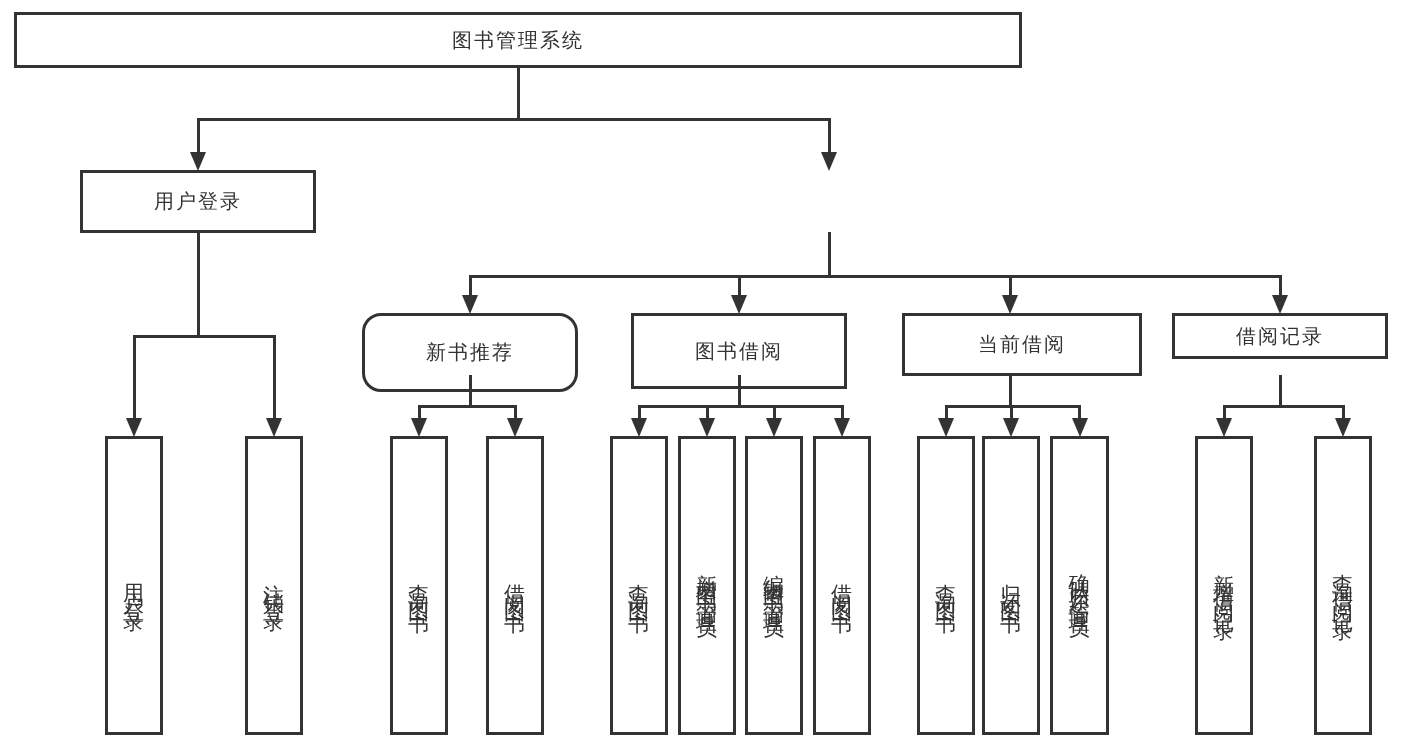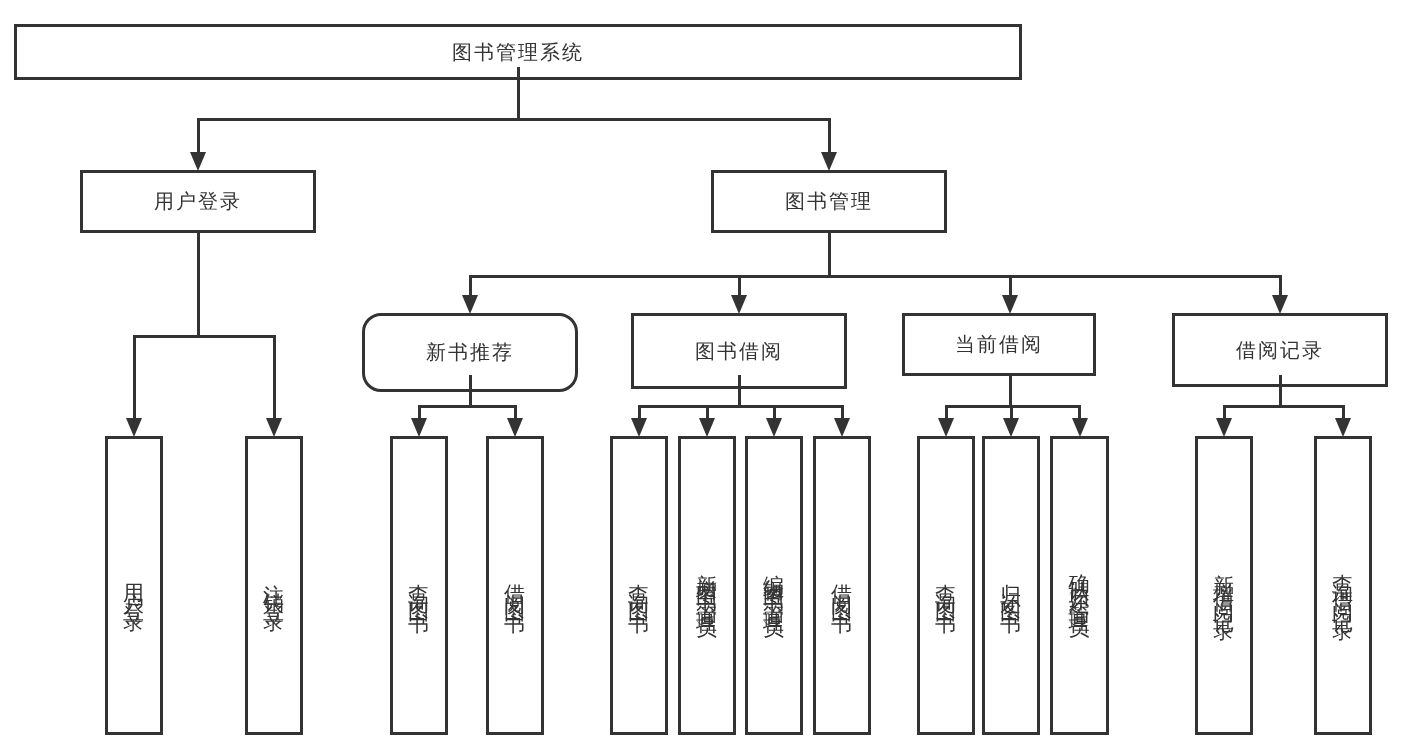--- a/index.html
+++ b/index.html
@@ -60,39 +60,36 @@
     color: #b9b9b9;
     letter-spacing: 1px;
     white-space: nowrap;
     z-index: 5;
   }
 </style>
 </head>
 <body>
 
 <div id="stage">
-<div class="node horizontal" style="left: 14px; top: 12px; width: 1008px; height: 56px; border-color: rgb(51, 51, 51); background: rgb(255, 255, 255); color: rgb(51, 51, 51); margin-top: 12px;">
+<div class="node horizontal" style="left: 14px; top: 12px; width: 1008px; height: 56px; border-color: rgb(51, 51, 51); background: rgb(255, 255, 255); color: rgb(51, 51, 51);">
       <span>图书管理系统</span>
     </div>
     <div class="node horizontal" style="left: 80px; top: 170px; width: 236px; height: 63px; border-color: rgb(51, 51, 51); background: rgb(255, 255, 255); color: rgb(51, 51, 51);">
       <span>用户登录</span>
-    </div>
-    <div class="node horizontal" style="left: 711px; top: 170px; width: 236px; height: 63px; border-color: rgb(51, 51, 51); background: rgb(255, 255, 255); color: rgb(51, 51, 51);">
-      <span>图书管理</span>
     </div>
     <div class="node horizontal" style="left: 362px; top: 313px; width: 216px; height: 79px; border-color: rgb(51, 51, 51); background: rgb(255, 255, 255); color: rgb(51, 51, 51); border-radius: 19px;">
       <span>新书推荐</span>
     </div>
     <div class="node horizontal" style="left: 631px; top: 313px; width: 216px; height: 76px; border-color: rgb(51, 51, 51); background: rgb(255, 255, 255); color: rgb(51, 51, 51);">
       <span>图书借阅</span>
     </div>
-    <div class="node horizontal" style="left: 902px; top: 313px; width: 194px; height: 63px; border-color: rgb(51, 51, 51); background: rgb(255, 255, 255); color: rgb(51, 51, 51);">
+    <div class="node horizontal" style="left: 902px; top: 313px; width: 240px; height: 63px; border-color: rgb(51, 51, 51); background: rgb(255, 255, 255); color: rgb(51, 51, 51);">
       <span>当前借阅</span>
     </div>
-    <div class="node horizontal" style="left: 1172px; top: 313px; width: 216px; height: 74px; border-color: rgb(51, 51, 51); background: rgb(255, 255, 255); color: rgb(51, 51, 51);">
+    <div class="node horizontal" style="left: 1172px; top: 313px; width: 216px; height: 46px; border-color: rgb(51, 51, 51); background: rgb(255, 255, 255); color: rgb(51, 51, 51);">
       <span>借阅记录</span>
     </div>
     <div class="node vertical" style="left: 105px; top: 436px; width: 58px; height: 299px; border-color: rgb(51, 51, 51); background: rgb(255, 255, 255); color: rgb(51, 51, 51);">
       <span style="letter-spacing: 0.45em;">用户登录</span>
     </div>
     <div class="node vertical" style="left: 245px; top: 436px; width: 58px; height: 299px; border-color: rgb(51, 51, 51); background: rgb(255, 255, 255); color: rgb(51, 51, 51);">
       <span style="letter-spacing: 0.45em;">注销登录</span>
     </div>
     <div class="node vertical" style="left: 390px; top: 436px; width: 58px; height: 299px; border-color: rgb(51, 51, 51); background: rgb(255, 255, 255); color: rgb(51, 51, 51);">
       <span style="letter-spacing: 0.45em;">查询图书</span>

